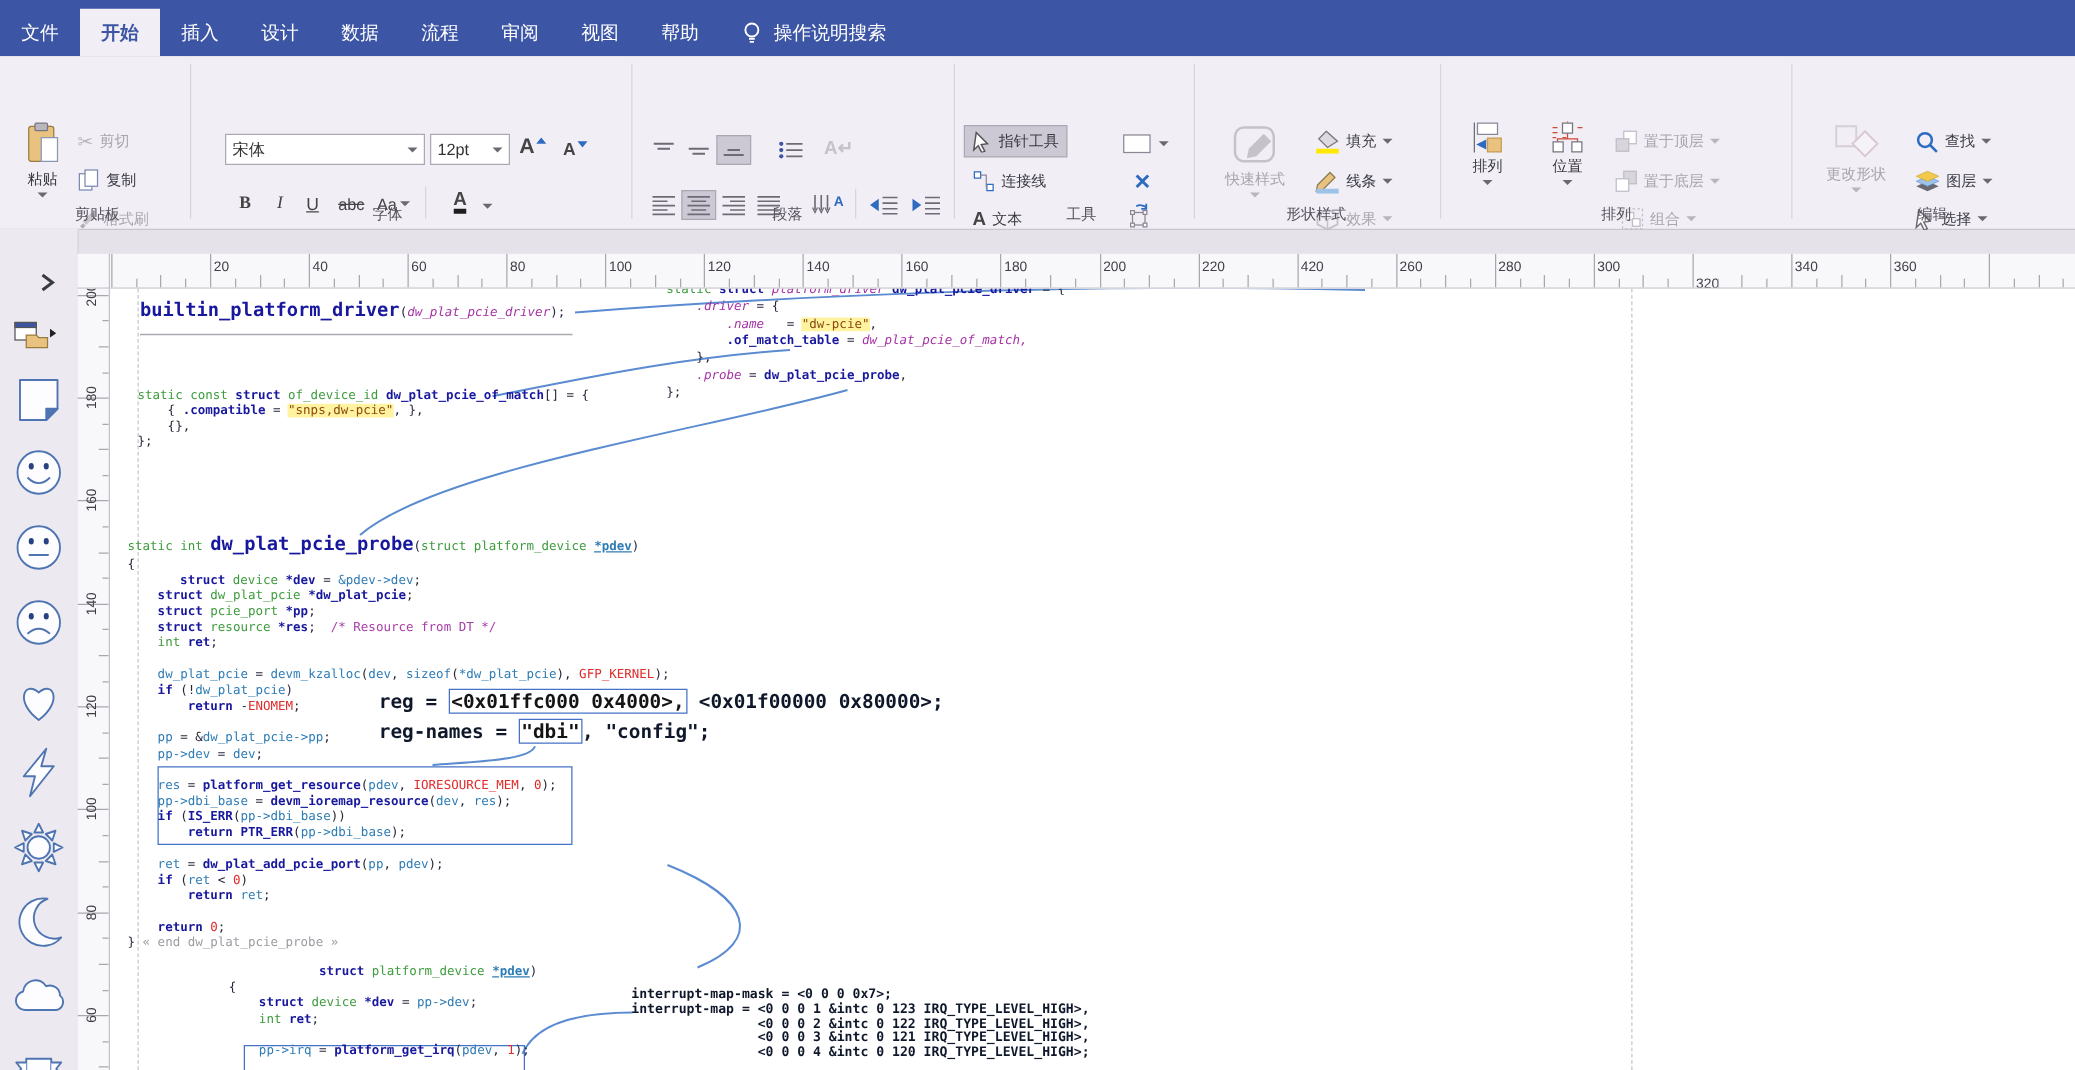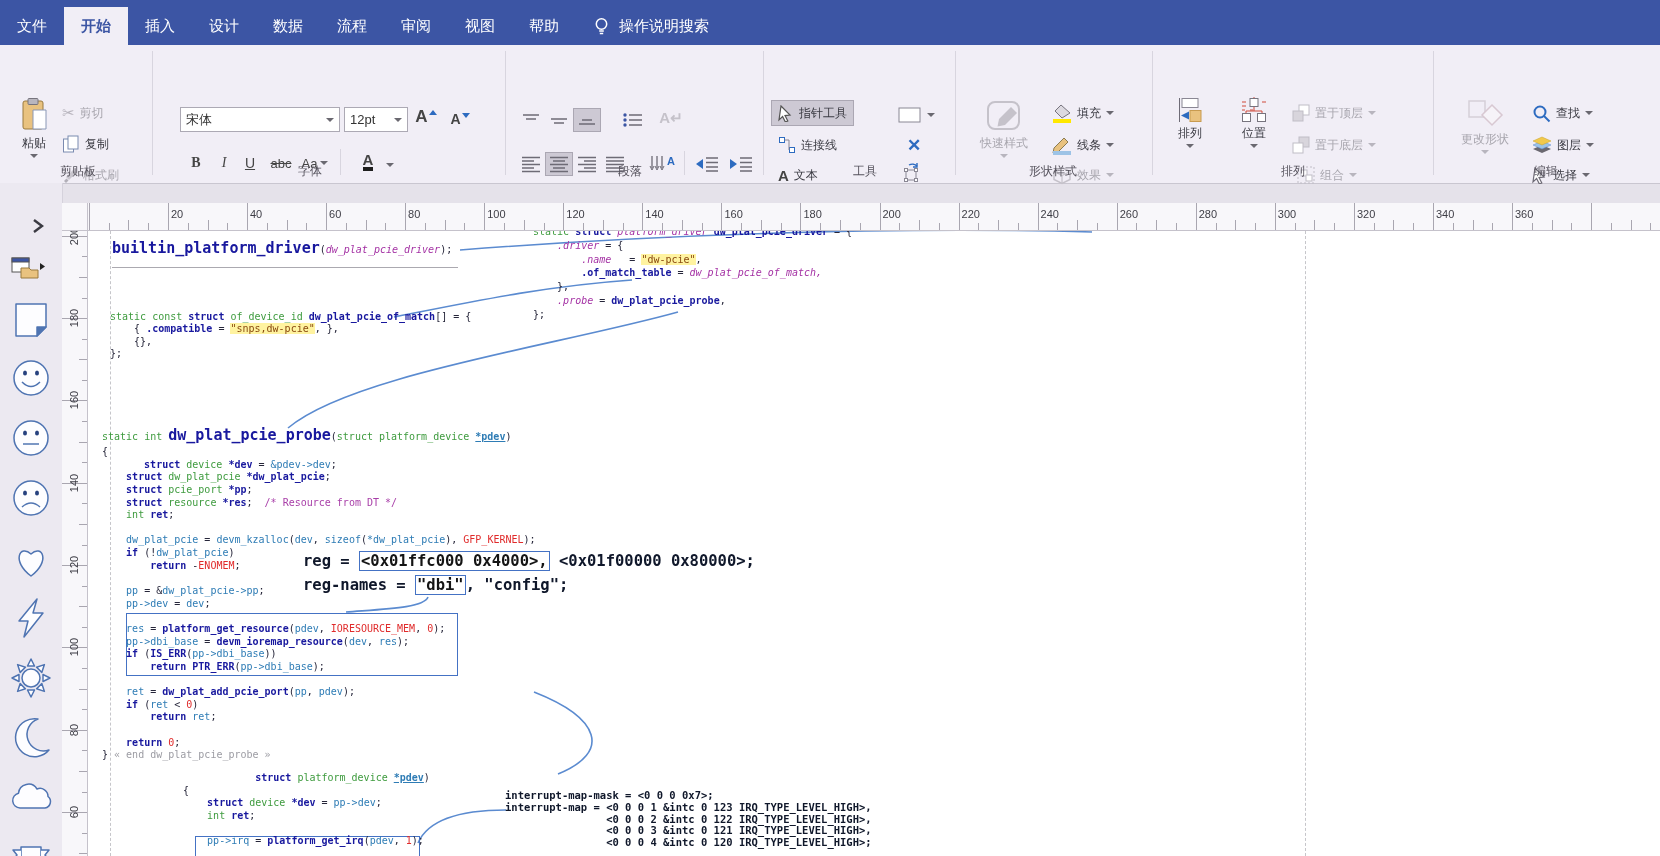--- a/index.html
+++ b/index.html
@@ -539,41 +539,41 @@
     <div class="tlabel" style="left: 794.5px; top: 5px;">200</div>
     <div class="tick" style="left: 811.3px; width: 1px; top: 20px; bottom: 0px;"></div>
     <div class="tick" style="left: 831px; width: 1px; top: 17px; bottom: 0px;"></div>
     <div class="tick" style="left: 850.8px; width: 1px; top: 20px; bottom: 0px;"></div>
     <div class="tick" style="left: 870.6px; width: 1px; top: 0px; bottom: 0px;"></div>
     <div class="tlabel" style="left: 873.6px; top: 5px;">220</div>
     <div class="tick" style="left: 890.3px; width: 1px; top: 20px; bottom: 0px;"></div>
     <div class="tick" style="left: 910.1px; width: 1px; top: 17px; bottom: 0px;"></div>
     <div class="tick" style="left: 929.9px; width: 1px; top: 20px; bottom: 0px;"></div>
     <div class="tick" style="left: 949.6px; width: 1px; top: 0px; bottom: 0px;"></div>
-    <div class="tlabel" style="left: 952.6px; top: 5px;">240</div>
+    <div class="tlabel" style="left: 952.6px; top: 5px;">420</div>
     <div class="tick" style="left: 969.4px; width: 1px; top: 20px; bottom: 0px;"></div>
     <div class="tick" style="left: 989.1px; width: 1px; top: 17px; bottom: 0px;"></div>
     <div class="tick" style="left: 1008.9px; width: 1px; top: 20px; bottom: 0px;"></div>
     <div class="tick" style="left: 1028.7px; width: 1px; top: 0px; bottom: 0px;"></div>
     <div class="tlabel" style="left: 1031.7px; top: 5px;">260</div>
     <div class="tick" style="left: 1048.4px; width: 1px; top: 20px; bottom: 0px;"></div>
     <div class="tick" style="left: 1068.2px; width: 1px; top: 17px; bottom: 0px;"></div>
     <div class="tick" style="left: 1088px; width: 1px; top: 20px; bottom: 0px;"></div>
     <div class="tick" style="left: 1107.7px; width: 1px; top: 0px; bottom: 0px;"></div>
     <div class="tlabel" style="left: 1110.7px; top: 5px;">280</div>
     <div class="tick" style="left: 1127.5px; width: 1px; top: 20px; bottom: 0px;"></div>
     <div class="tick" style="left: 1147.3px; width: 1px; top: 17px; bottom: 0px;"></div>
     <div class="tick" style="left: 1167px; width: 1px; top: 20px; bottom: 0px;"></div>
     <div class="tick" style="left: 1186.8px; width: 1px; top: 0px; bottom: 0px;"></div>
     <div class="tlabel" style="left: 1189.8px; top: 5px;">300</div>
     <div class="tick" style="left: 1206.6px; width: 1px; top: 20px; bottom: 0px;"></div>
     <div class="tick" style="left: 1226.3px; width: 1px; top: 17px; bottom: 0px;"></div>
     <div class="tick" style="left: 1246.1px; width: 1px; top: 20px; bottom: 0px;"></div>
     <div class="tick" style="left: 1265.9px; width: 1px; top: 0px; bottom: 0px;"></div>
-    <div class="tlabel" style="left: 1268.9px; top: 5px; text-align: right;">320</div>
+    <div class="tlabel" style="left: 1268.9px; top: 18px; text-align: right;">320</div>
     <div class="tick" style="left: 1285.6px; width: 1px; top: 20px; bottom: 0px;"></div>
     <div class="tick" style="left: 1305.4px; width: 1px; top: 17px; bottom: 0px;"></div>
     <div class="tick" style="left: 1325.2px; width: 1px; top: 20px; bottom: 0px;"></div>
     <div class="tick" style="left: 1344.9px; width: 1px; top: 0px; bottom: 0px;"></div>
     <div class="tlabel" style="left: 1347.9px; top: 5px;">340</div>
     <div class="tick" style="left: 1364.7px; width: 1px; top: 20px; bottom: 0px;"></div>
     <div class="tick" style="left: 1384.5px; width: 1px; top: 17px; bottom: 0px;"></div>
     <div class="tick" style="left: 1404.2px; width: 1px; top: 20px; bottom: 0px;"></div>
     <div class="tick" style="left: 1424px; width: 1px; top: 0px; bottom: 0px;"></div>
     <div class="tlabel" style="left: 1427px; top: 5px;">360</div>

